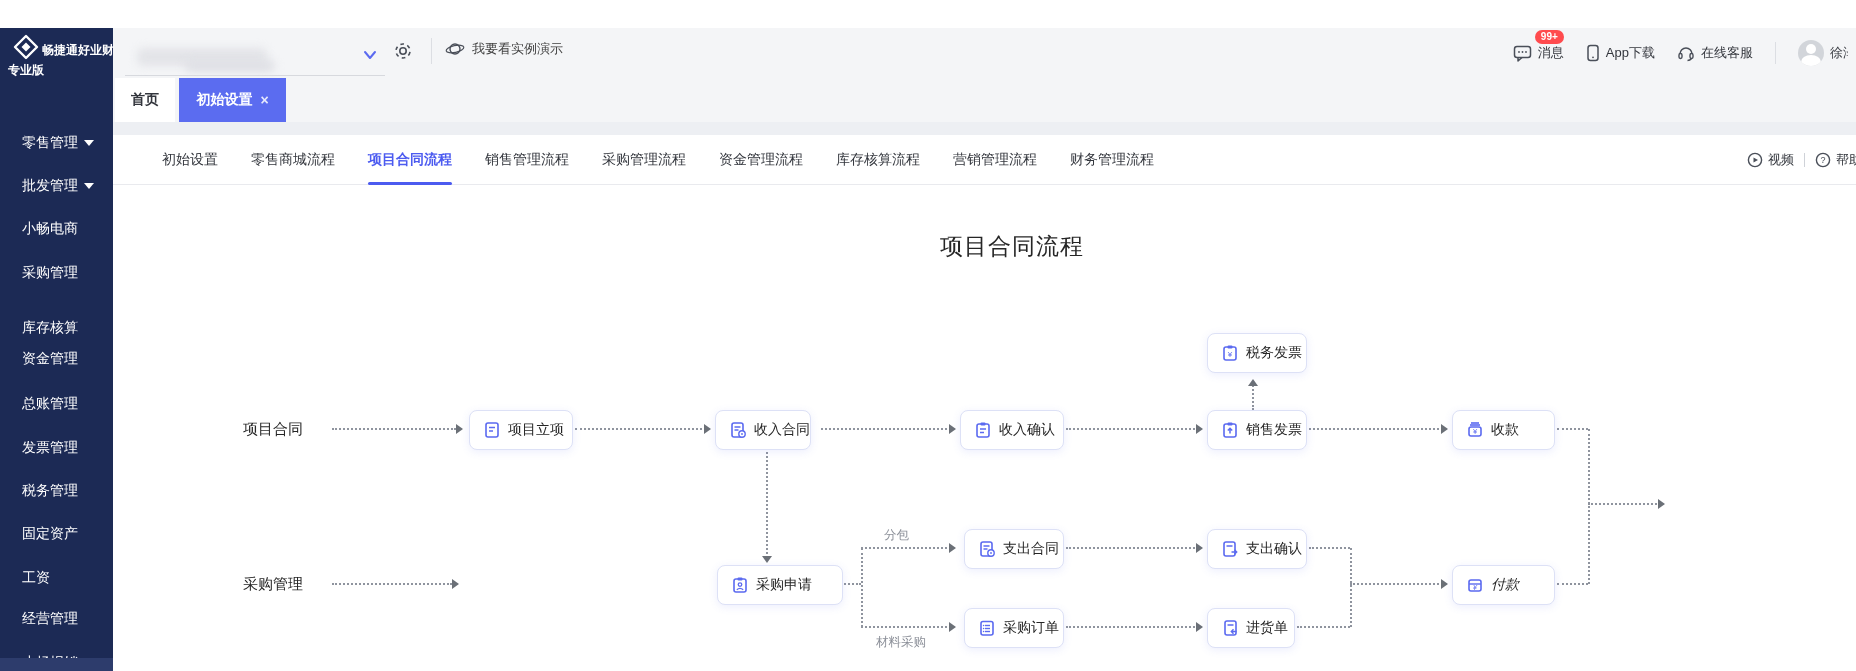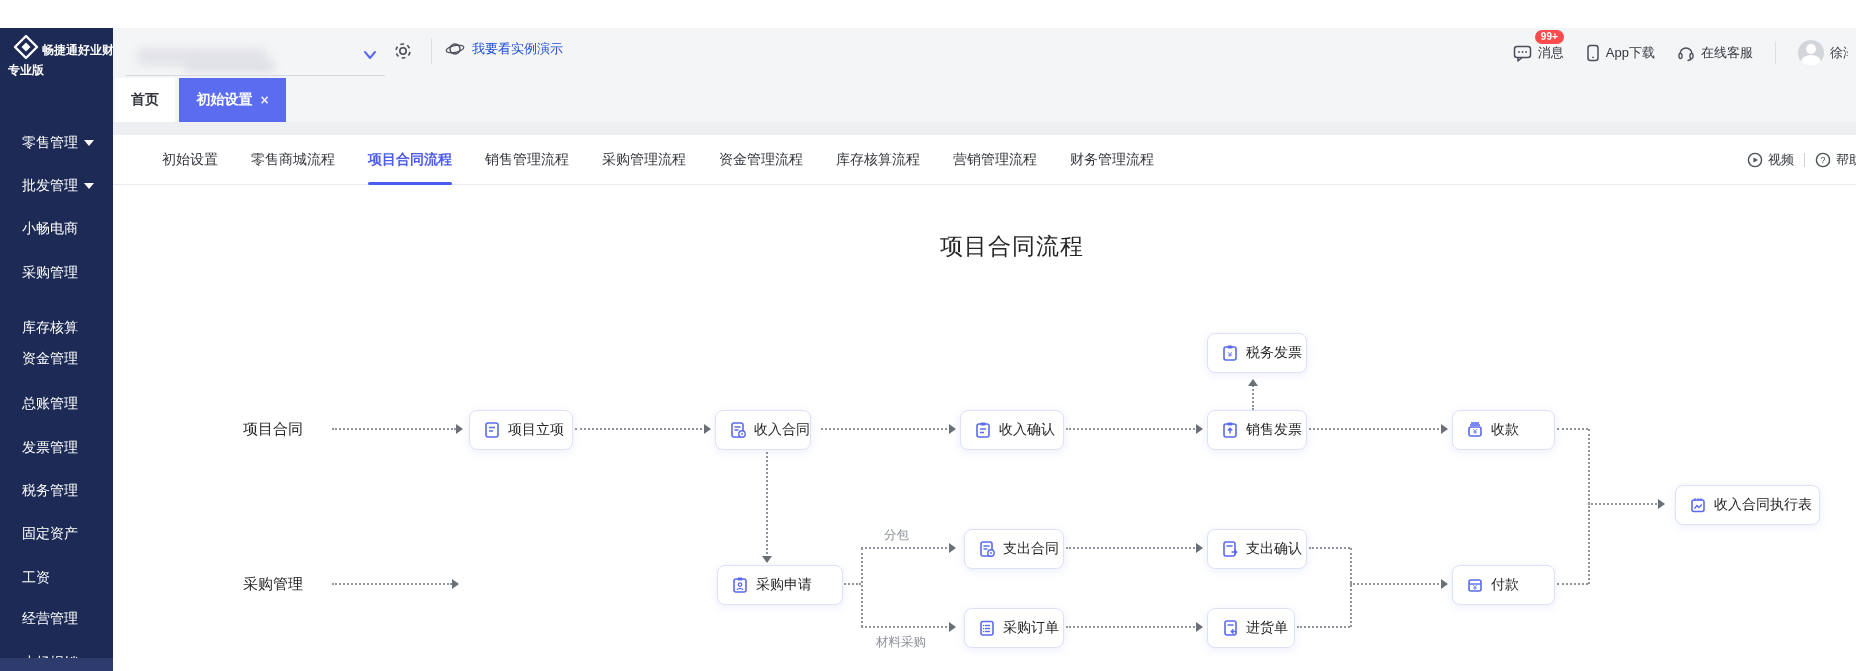--- a/index.html
+++ b/index.html
@@ -12,21 +12,21 @@
 
   
   .header { position:absolute; left:113px; top:28px; width:1743px; height:94px; background:#f4f5f7; }
   .hdr-row { position:absolute; left:0; top:0; width:100%; height:50px; }
   .company-sel { position:absolute; left:12px; top:8px; width:260px; height:40px; border-bottom:1px solid #d7d9de; }
   .blurblob { position:absolute; background:#e3e4e8; border-radius:6px; filter:blur(4px); }
   .chev { position:absolute; left:238px; top:14px; }
   .gearwrap { position:absolute; left:279px; top:12px; }
   .hdivider { position:absolute; left:318px; top:10px; width:1px; height:26px; background:#dcdee3; }
   .demo { position:absolute; left:332px; top:12px; display:flex; align-items:center; gap:7px;
-          font-size:13px; color:#1d4ed8; cursor:pointer; }
+          font-size:13px; color:#404040; cursor:pointer; }
   .hright { position:absolute; right:8px; top:12px; display:flex; align-items:center; gap:22px;
             font-size:13px; color:#33363d; }
   .hitem { display:flex; align-items:center; gap:6px; position:relative; cursor:pointer; white-space:nowrap; }
   .badge { position:absolute; left:22px; top:-14px; background:#ff4b4e; color:#fff; font-size:10px;
            font-weight:bold; border-radius:9px; padding:1px 6px; line-height:12px; }
   .vdiv2 { width:1px; height:22px; background:#dcdee3; }
   .avatar { width:26px; height:26px; border-radius:50%; background:#d2d5da; position:relative; overflow:hidden; flex:0 0 26px;}
   .avatar:before { content:""; position:absolute; left:8px; top:4px; width:10px; height:10px; border-radius:50%; background:#fff;}
   .avatar:after { content:""; position:absolute; left:3px; top:15px; width:20px; height:14px; border-radius:50%; background:#fff;}
   .username { max-width:18px; overflow:hidden; white-space:nowrap; }
@@ -445,38 +445,26 @@
       <span class="nicon">
         <svg width="18" height="18" viewBox="0 0 18 18">
             <rect x="4" y="2" width="11" height="14" rx="2" fill="none" stroke="#5b6af0" stroke-width="1.6"></rect>
             <line x1="6.5" y1="6" x2="12.5" y2="6" stroke="#5b6af0" stroke-width="1.5"></line>
             <path d="M15.5 12.5 L10.5 12.5 M12.5 10.3 L10.3 12.5 L12.5 14.7" fill="none" stroke="#5b6af0" stroke-width="1.4"></path>
           </svg>
       </span>
       <span>进货单</span>
     </div>
 
-    <div class="node" style="left:1452px;top:565px;width:103px;">
+    <div class="node" style="left:1452px;top:565px;width:103px;font-style:italic;">
       <span class="nicon">
         <svg width="18" height="18" viewBox="0 0 18 18">
             <rect x="3" y="4" width="12" height="11" rx="2" fill="none" stroke="#5b6af0" stroke-width="1.6"></rect>
             <line x1="3" y1="8" x2="15" y2="8" stroke="#5b6af0" stroke-width="1.4"></line>
             <text x="9" y="14" text-anchor="middle" font-size="7" fill="#5b6af0" font-family="sans-serif">¥</text>
           </svg>
       </span>
       <span>付款</span>
     </div>
 
-    <div class="node" style="left:1675px;top:485px;width:145px;">
-      <span class="nicon">
-        <svg width="18" height="18" viewBox="0 0 18 18">
-            <rect x="3" y="4" width="12" height="11.5" rx="2" fill="none" stroke="#5b6af0" stroke-width="1.6"></rect>
-            <line x1="6" y1="2.2" x2="6" y2="5" stroke="#5b6af0" stroke-width="1.4"></line>
-            <line x1="9" y1="2.2" x2="9" y2="5" stroke="#5b6af0" stroke-width="1.4"></line>
-            <line x1="12" y1="2.2" x2="12" y2="5" stroke="#5b6af0" stroke-width="1.4"></line>
-            <polyline points="5.5,12.5 8,9.5 10,11.5 12.8,8.5" fill="none" stroke="#5b6af0" stroke-width="1.4"></polyline>
-          </svg>
-      </span>
-      <span>收入合同执行表</span>
-    </div>
   </div>
 
 </div>
 
 </body></html>

